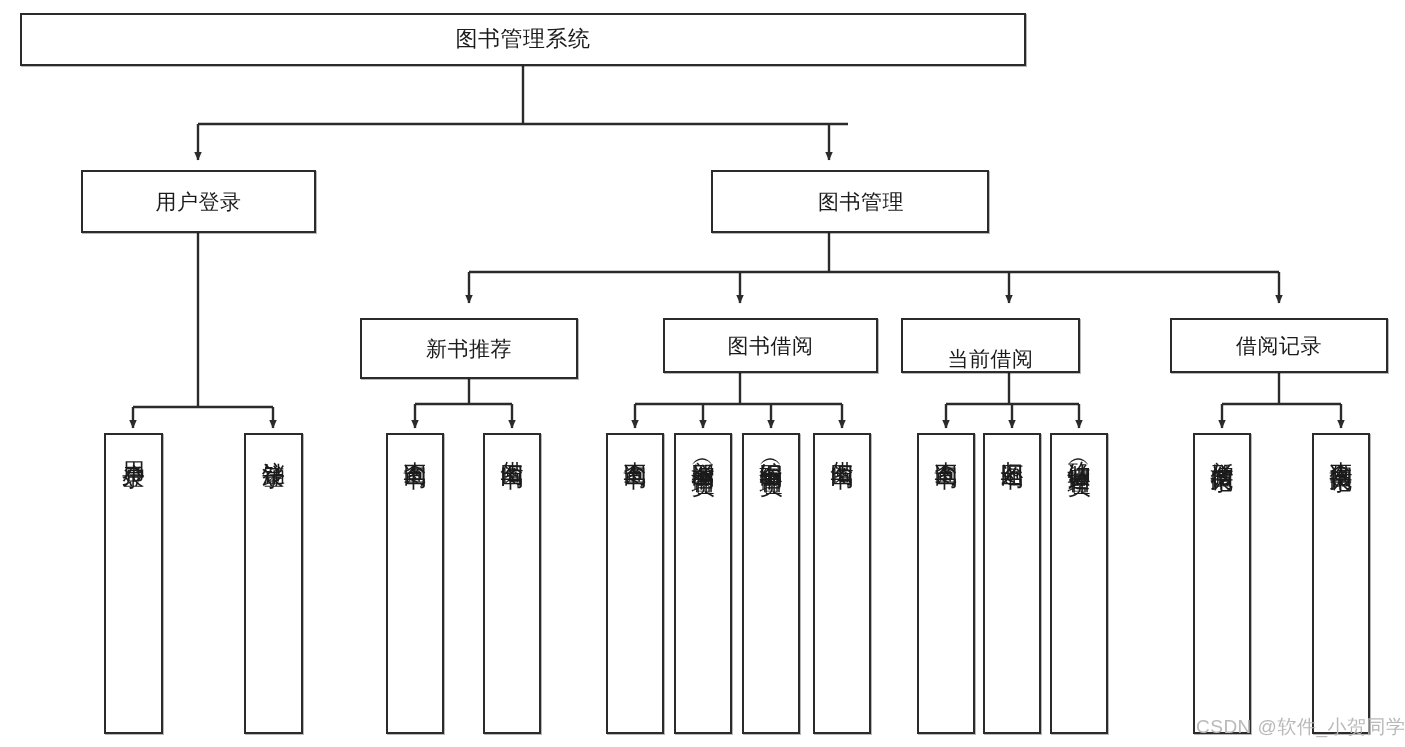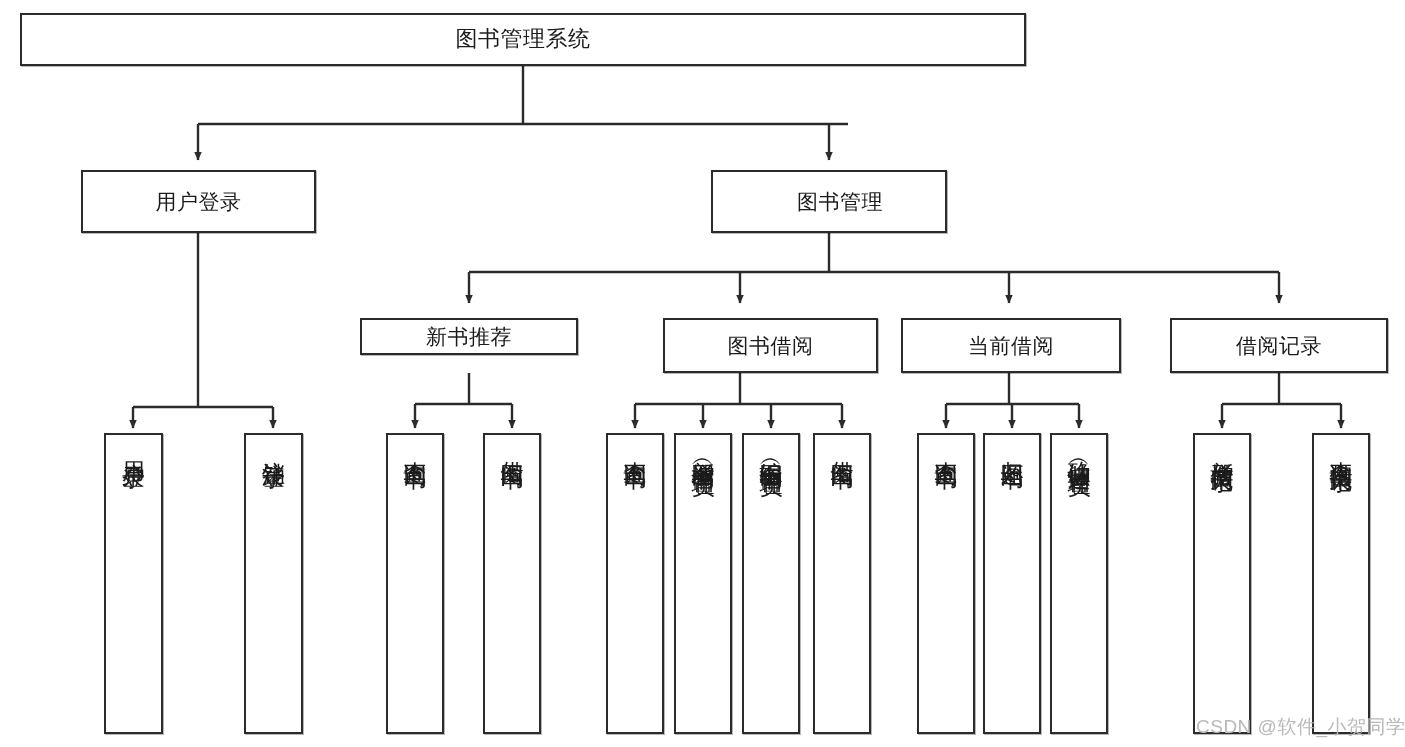--- a/index.html
+++ b/index.html
@@ -124,31 +124,31 @@
     </g>
   </svg>
 
   <div class="node horiz root" style="left:20px; top:13px; width:1006px; height:53px;">
     <span class="label">图书管理系统</span>
   </div>
 
   <div class="node horiz" style="left:81px; top:170px; width:235px; height:63px;">
     <span class="label">用户登录</span>
   </div>
-  <div class="node horiz" style="left:711px; top:170px; width:236px; height:63px;padding-left:22px;">
+  <div class="node horiz" style="left:711px; top:170px; width:278px; height:63px;padding-left:22px;">
     <span class="label">图书管理</span>
   </div>
 
-  <div class="node horiz" style="left:360px; top:318px; width:218px; height:37px;">
+  <div class="node horiz" style="left:360px; top:318px; width:218px; height:61px;">
     <span class="label">新书推荐</span>
   </div>
   <div class="node horiz" style="left:663px; top:318px; width:215px; height:55px;">
     <span class="label">图书借阅</span>
   </div>
-  <div class="node horiz" style="left:901px; top:318px; width:220px; height:55px;">
+  <div class="node horiz" style="left:901px; top:318px; width:179px; height:55px;align-items:flex-end;">
     <span class="label">当前借阅</span>
   </div>
   <div class="node horiz" style="left:1170px; top:318px; width:218px; height:55px;">
     <span class="label">借阅记录</span>
   </div>
 
   <div class="node vert" style="left:104px; top:433px; width:59px; height:301px;">
     <span class="label">用户登录</span>
   </div>
   <div class="node vert" style="left:244px; top:433px; width:59px; height:301px;">

